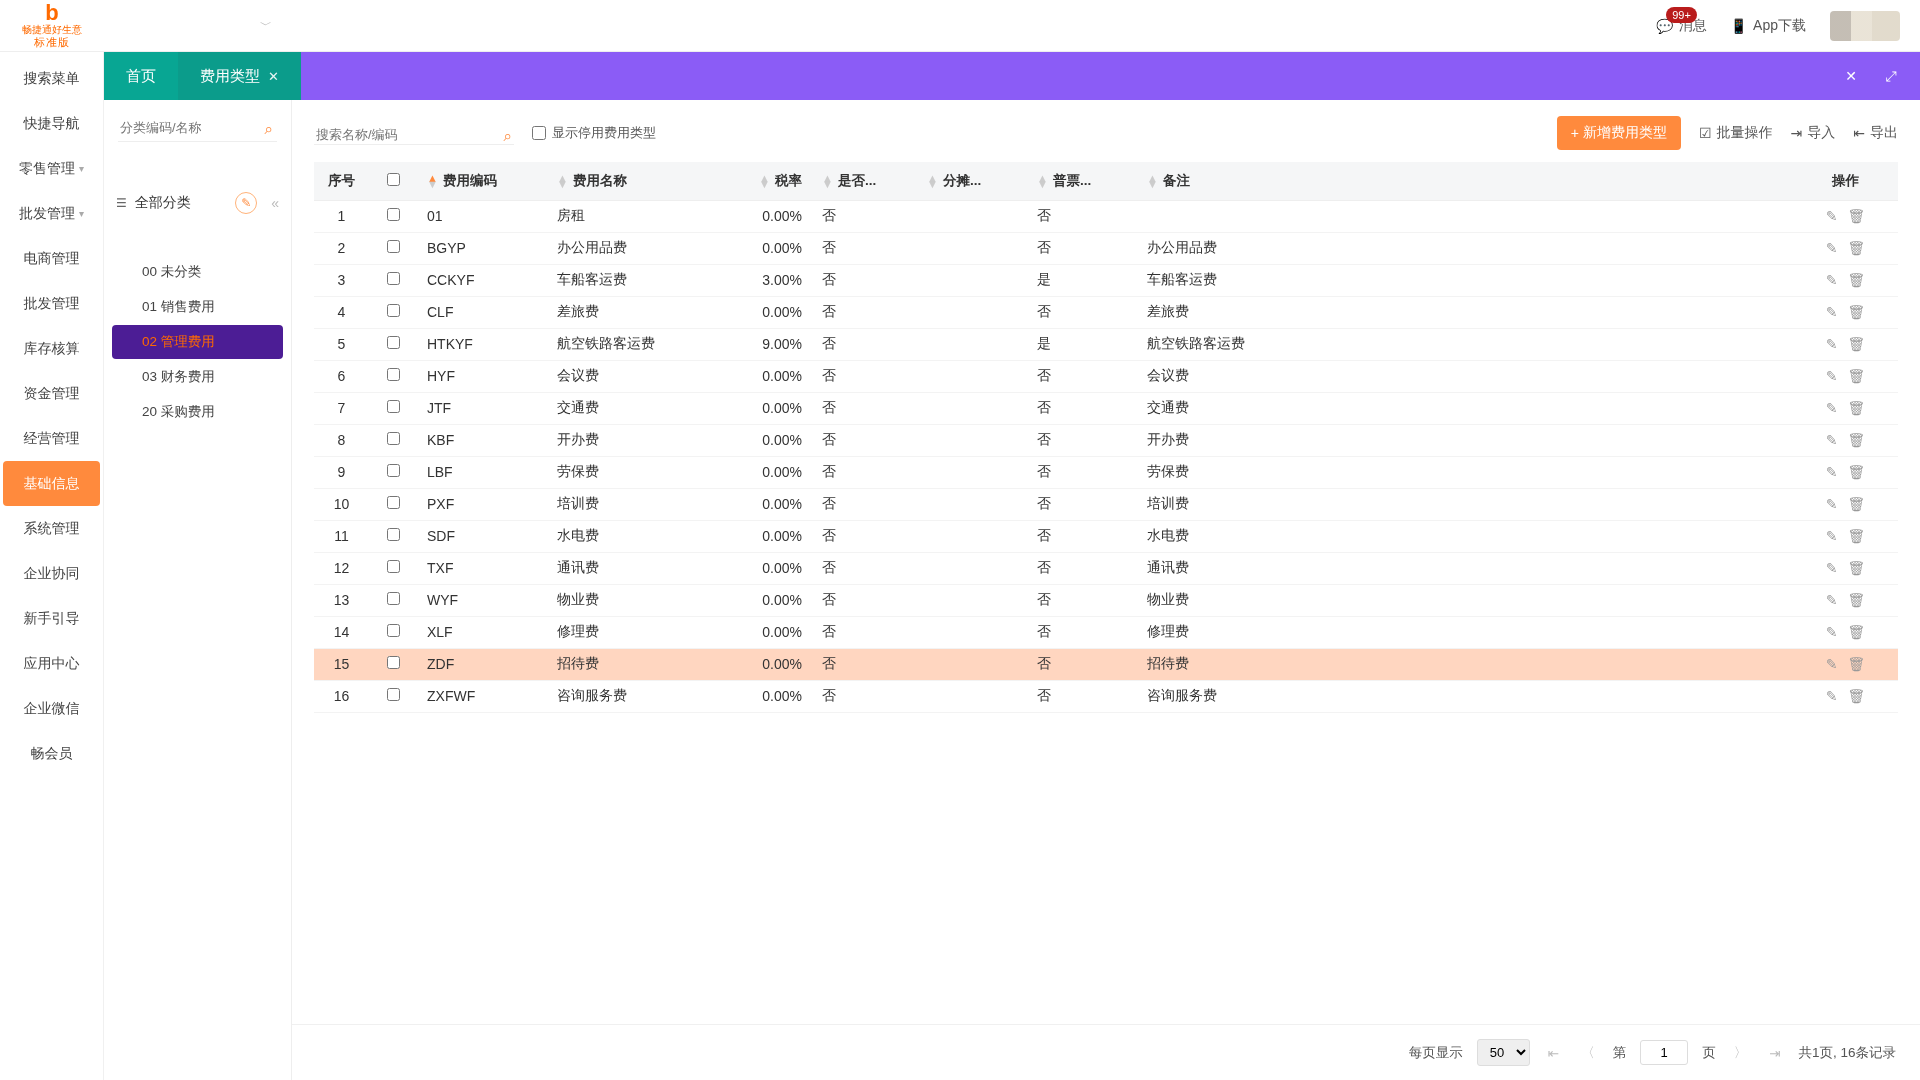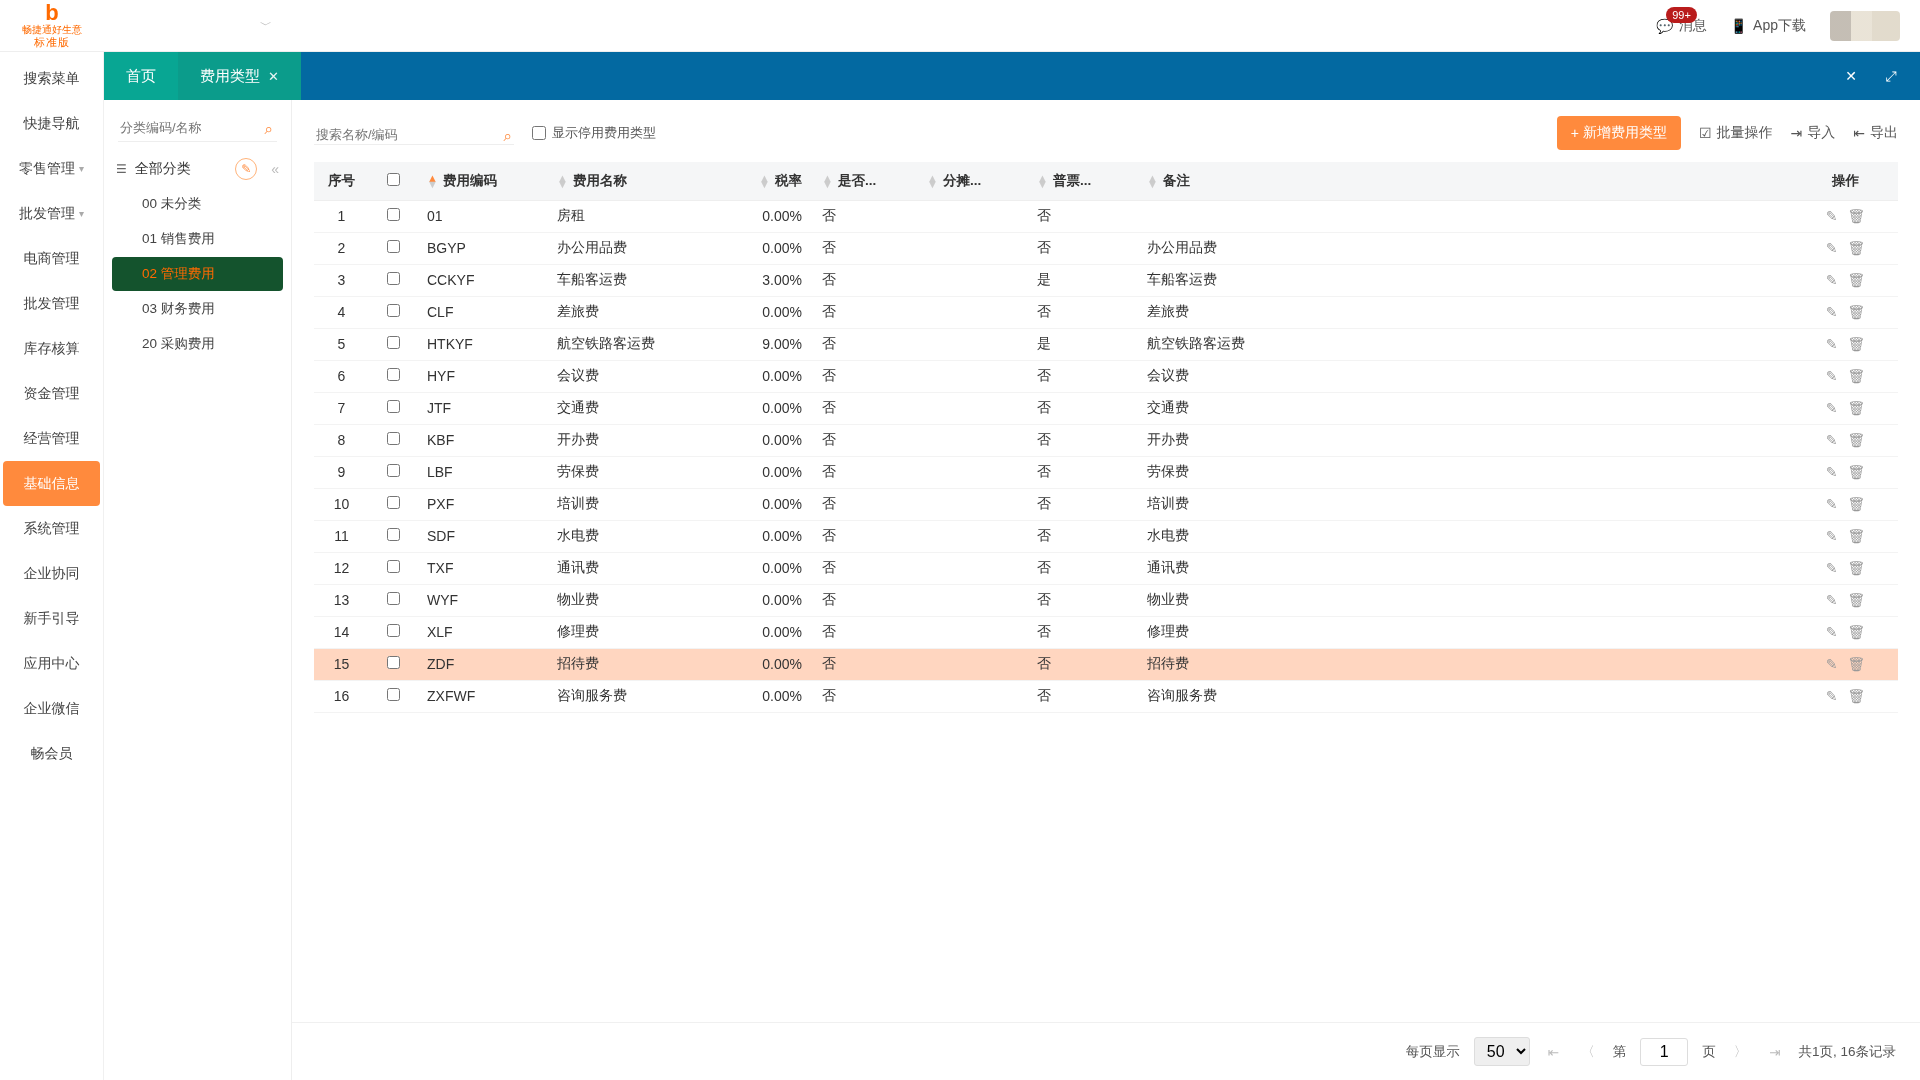--- a/index.html
+++ b/index.html
@@ -23,41 +23,41 @@
 .shell { display:flex; height:calc(1080px - 52px); }
 
 
 .leftnav { width:104px; background:#fff; border-right:1px solid #f0f0f0; padding-top:4px;}
 .leftnav .nav-item { height:45px; display:flex; align-items:center; justify-content:center; font-size:14px; color:#444; cursor:pointer; gap:4px;}
 .leftnav .nav-item.active { background:#ff8a3d; color:#fff; border-radius:4px; margin:0 3px;}
 .leftnav .nav-item .caret { font-size:10px; color:#aaa;}
 
 
 .main { flex:1; display:flex; flex-direction:column; min-width:0;}
-.tabs { height:48px; background:#0369a1; display:flex; align-items:stretch; color:#fff; position:relative;}
+.tabs { height:48px; background:#8b5cf6; display:flex; align-items:stretch; color:#fff; position:relative;}
 .tab { padding:0 22px; display:flex; align-items:center; gap:8px; cursor:pointer; font-size:15px;}
 .tab.home { background:#08a693;}
 .tab.active { background:#0b9c8b;}
 .tab .close { font-size:13px; opacity:.9; cursor:pointer;}
 .tabs .right-ctrl { margin-left:auto; display:flex; align-items:center; gap:14px; padding-right:16px;}
 .tabs .icon-btn { width:26px; height:26px; display:flex; align-items:center; justify-content:center; cursor:pointer; color:#fff; border-radius:4px;}
 
 .workarea { flex:1; display:flex; min-height:0;}
 
 
-.catpanel { width:188px; border-right:1px solid #eee; display:flex; flex-direction:column; padding:14px 0 0 0;}
+.catpanel { width:188px; border-right:1px solid #eee; display:flex; flex-direction:column; padding:14px 0 0 0;gap:34px;}
 .cat-search { padding:0 14px 10px 14px; position:relative;}
 .cat-search input { width:100%; border:none; border-bottom:1px solid #eee; padding:6px 22px 6px 2px; font-size:13px; outline:none;}
 .cat-search .sicon { position:absolute; right:18px; top:6px; color:#ff8a3d; font-size:15px;}
 .cat-head { display:flex; align-items:center; padding:6px 12px; gap:8px; cursor:pointer;}
 .cat-head .menuico { font-size:12px; color:#666;}
 .cat-head .edit { width:22px; height:22px; border:1px solid #ffb37a; color:#ff8a3d; border-radius:50%; display:flex; align-items:center; justify-content:center; font-size:12px; margin-left:auto; cursor:pointer;}
 .cat-head .collapse { color:#bbb; font-size:14px; cursor:pointer; margin-left:6px;}
 .cat-item { padding:8px 14px 8px 30px; font-size:13.5px; color:#444; cursor:pointer; border-radius:4px; margin:1px 8px;}
-.cat-item.active { background:#14532d; color:#ff6a00;}
+.cat-item.active { background:#4c1d95; color:#ff6a00;}
 
 
 .content { flex:1; display:flex; flex-direction:column; min-width:0; padding:0 0 0 0;}
 .toolbar { display:flex; align-items:center; padding:16px 22px 12px 22px; gap:18px;}
 .tsearch { position:relative;}
 .tsearch input { width:200px; border:none; border-bottom:1px solid #eee; padding:6px 24px 2px 2px; font-size:13px; outline:none;}
 .tsearch .sicon { position:absolute; right:2px; top:6px; color:#ff8a3d; font-size:15px;}
 .chk { display:flex; align-items:center; gap:6px; font-size:13px; color:#555;}
 .chk input { width:14px; height:14px;}
 .tool-spacer { flex:1;}
@@ -79,21 +79,21 @@
 .col-rate { width:95px; text-align:right;}
 .col-b1 { width:105px;}
 .col-b2 { width:110px;}
 .col-b3 { width:110px;}
 .col-remark { }
 .col-op { width:105px; text-align:center;}
 td.col-op span { color:#999; cursor:pointer; margin:0 5px; font-size:14px;}
 
 
 .pager { display:flex; align-items:center; justify-content:flex-end; padding:14px 24px; gap:14px; font-size:13.5px; color:#555; border-top:1px solid #f0f0f0;}
-.pager select, .pager input { border:1px solid #ddd; border-radius:3px; padding:4px 8px; font-size:16px;}
+.pager select, .pager input { border:1px solid #ddd; border-radius:3px; padding:4px 8px; font-size:13px;}
 .pager input { width:48px; text-align:center;}
 .pager .pgbtn { color:#bbb; cursor:pointer; padding:0 4px;}
 .ico { display:inline-block; }
 </style>
 </head>
 <body>
 
 <div class="topbar">
   <div class="logo-box">
     <div class="logo-b">b</div>

